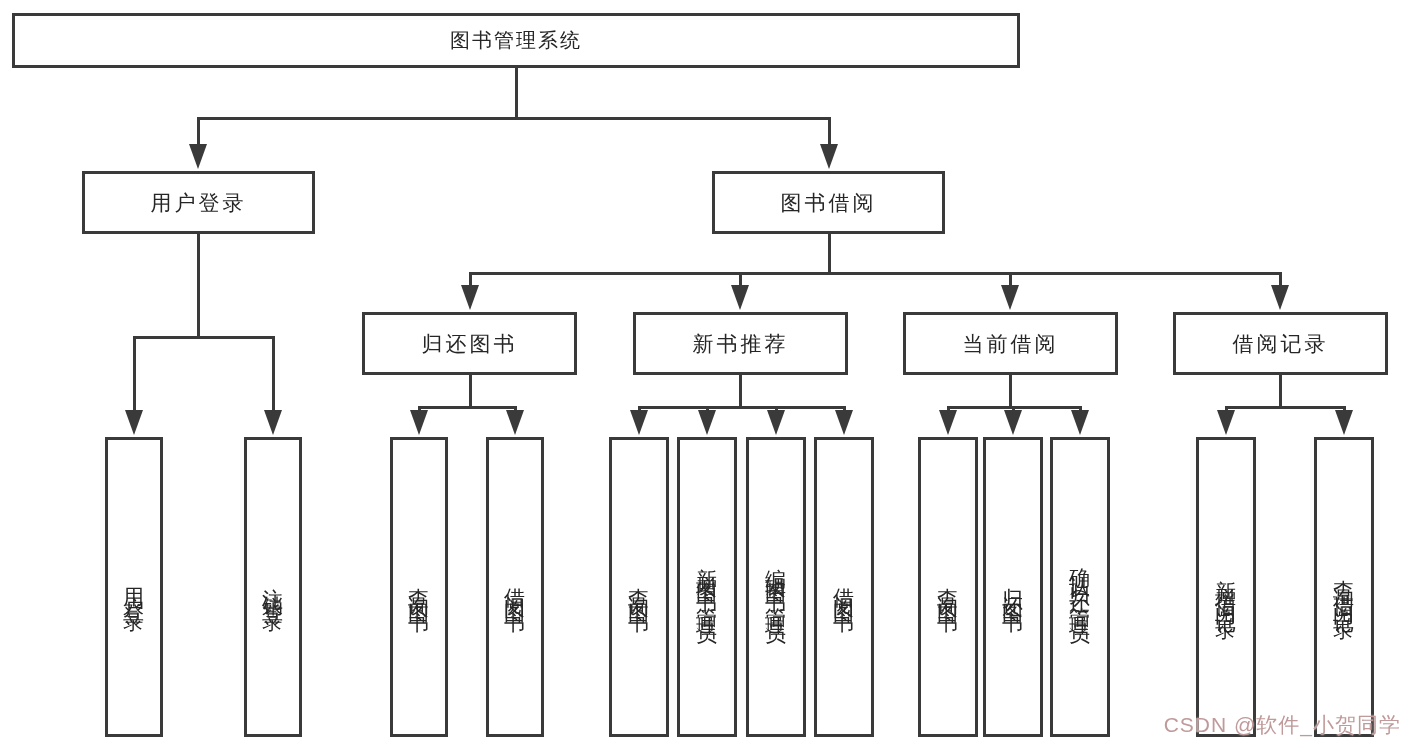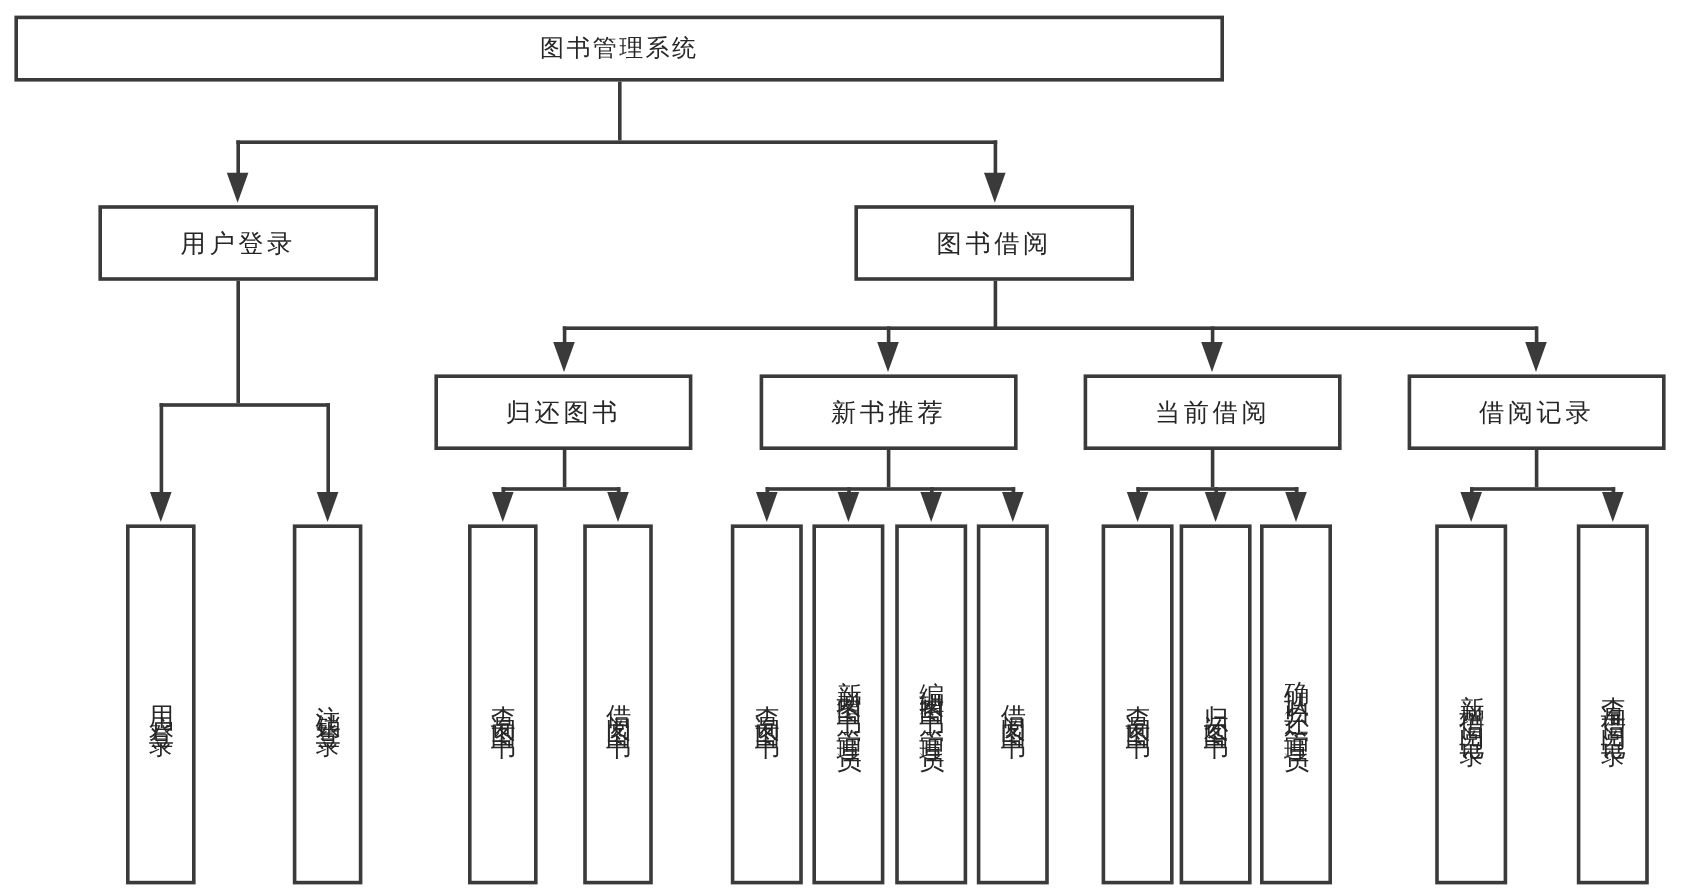--- a/index.html
+++ b/index.html
@@ -194,14 +194,15 @@
   <i class="vl" style="left:1079px;top:406px;height:8px;"></i>
   <i class="ar" style="left:1071px;top:410px;"></i>
 
   <i class="vl" style="left:1279px;top:375px;height:31px;"></i>
   <i class="hl" style="left:1225px;top:406px;width:121px;"></i>
   <i class="vl" style="left:1225px;top:406px;height:8px;"></i>
   <i class="ar" style="left:1217px;top:410px;"></i>
   <i class="vl" style="left:1343px;top:406px;height:8px;"></i>
   <i class="ar" style="left:1335px;top:410px;"></i>
 
+  <div class="watermark">CSDN @软件_小贺同学</div>
 
 </div>
 
 </body></html>

